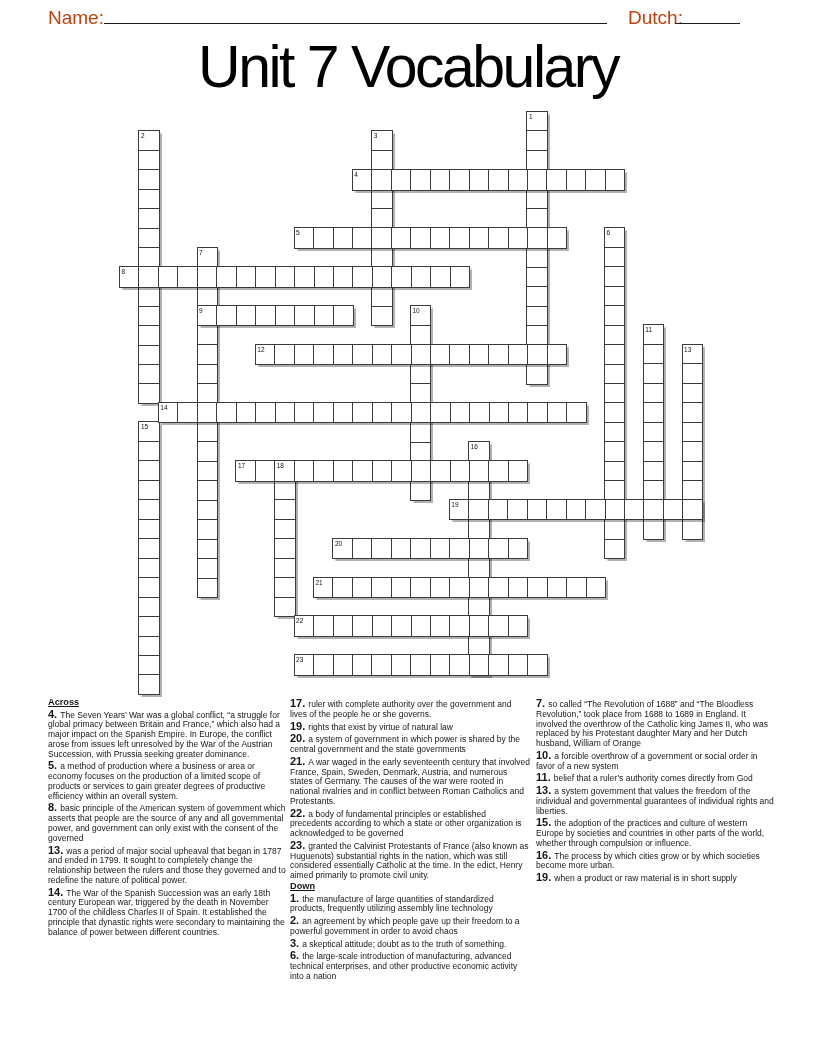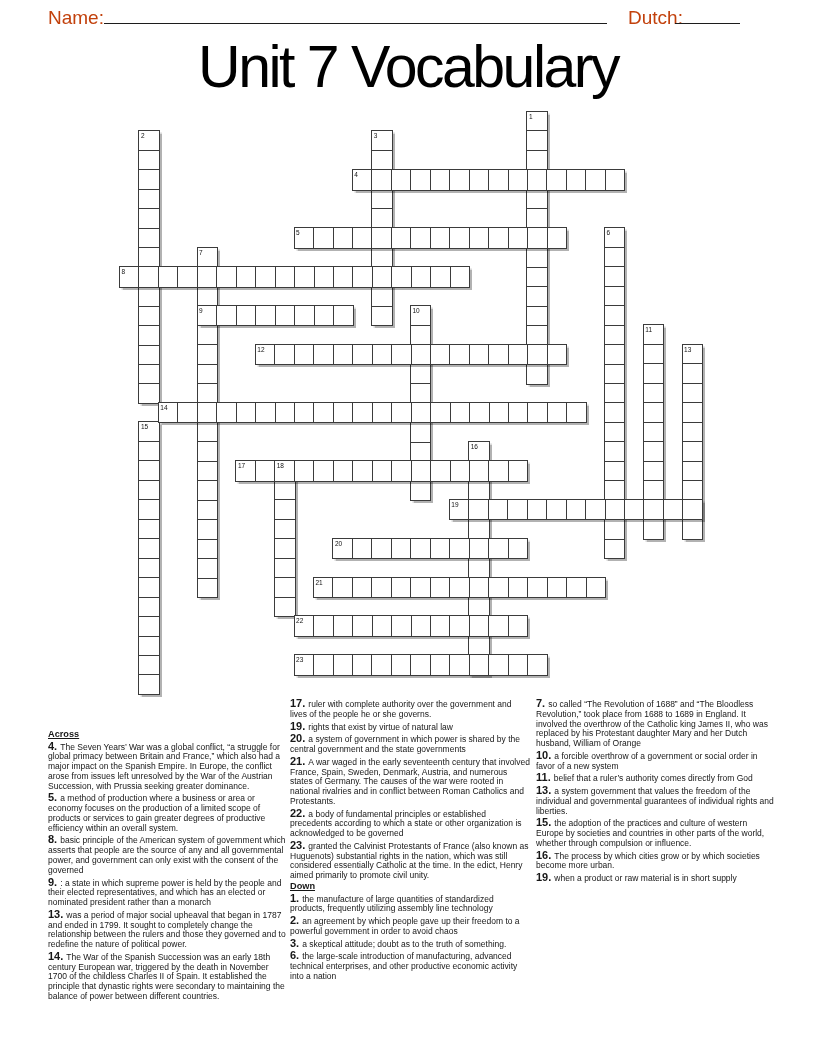--- a/index.html
+++ b/index.html
@@ -418,26 +418,25 @@
       <span class="cellnum" style="left: 160.3px; top: 404px;">14</span>
       <span class="cellnum" style="left: 237.9px; top: 462.2px;">17</span>
       <span class="cellnum" style="left: 451.3px; top: 501px;">19</span>
       <span class="cellnum" style="left: 334.9px; top: 539.8px;">20</span>
       <span class="cellnum" style="left: 315.5px; top: 578.6px;">21</span>
       <span class="cellnum" style="left: 296.1px; top: 617.4px;">22</span>
       <span class="cellnum" style="left: 296.1px; top: 656.2px;">23</span>
     </div>
 
   <div id="clues">
-      <div class="clue-col" style="left: 48px; width: 240px; margin-top: 32px;">
+      <div class="clue-col" style="left: 48px; width: 240px;">
         <p class="sec-header">Across</p>
         <p class="clue"><b>4. </b>The Seven Years’ War was a global conflict, “a struggle for global primacy between Britain and France,” which also had a major impact on the Spanish Empire. In Europe, the conflict arose from issues left unresolved by the War of the Austrian Succession, with Prussia seeking greater dominance.</p>
         <p class="clue"><b>5. </b>a method of production where a business or area or economy focuses on the production of a limited scope of products or services to gain greater degrees of productive efficiency within an overall system.</p>
         <p class="clue"><b>8. </b>basic principle of the American system of government which asserts that people are the source of any and all governmental power, and government can only exist with the consent of the governed</p>
-        <p class="clue"><b>9. </b>: a state in which supreme power is held by the people and their elected representatives, and which has an elected or nominated president rather than a monarch</p>
         <p class="clue"><b>13. </b>was a period of major social upheaval that began in 1787 and ended in 1799. It sought to completely change the relationship between the rulers and those they governed and to redefine the nature of political power.</p>
         <p class="clue"><b>14. </b>The War of the Spanish Succession was an early 18th century European war, triggered by the death in November 1700 of the childless Charles II of Spain. It established the principle that dynastic rights were secondary to maintaining the balance of power between different countries.</p>
       </div>
       <div class="clue-col" style="left: 290px; width: 240px;">
         <p class="clue"><b>17. </b>ruler with complete authority over the government and lives of the people he or she governs.</p>
         <p class="clue"><b>19. </b>rights that exist by virtue of natural law</p>
         <p class="clue"><b>20. </b>a system of government in which power is shared by the central government and the state governments</p>
         <p class="clue"><b>21. </b>A war waged in the early seventeenth century that involved France, Spain, Sweden, Denmark, Austria, and numerous states of Germany. The causes of the war were rooted in national rivalries and in conflict between Roman Catholics and Protestants.</p>
         <p class="clue"><b>22. </b>a body of fundamental principles or established precedents according to which a state or other organization is acknowledged to be governed</p>
         <p class="clue"><b>23. </b>granted the Calvinist Protestants of France (also known as Huguenots) substantial rights in the nation, which was still considered essentially Catholic at the time. In the edict, Henry aimed primarily to promote civil unity.</p>

